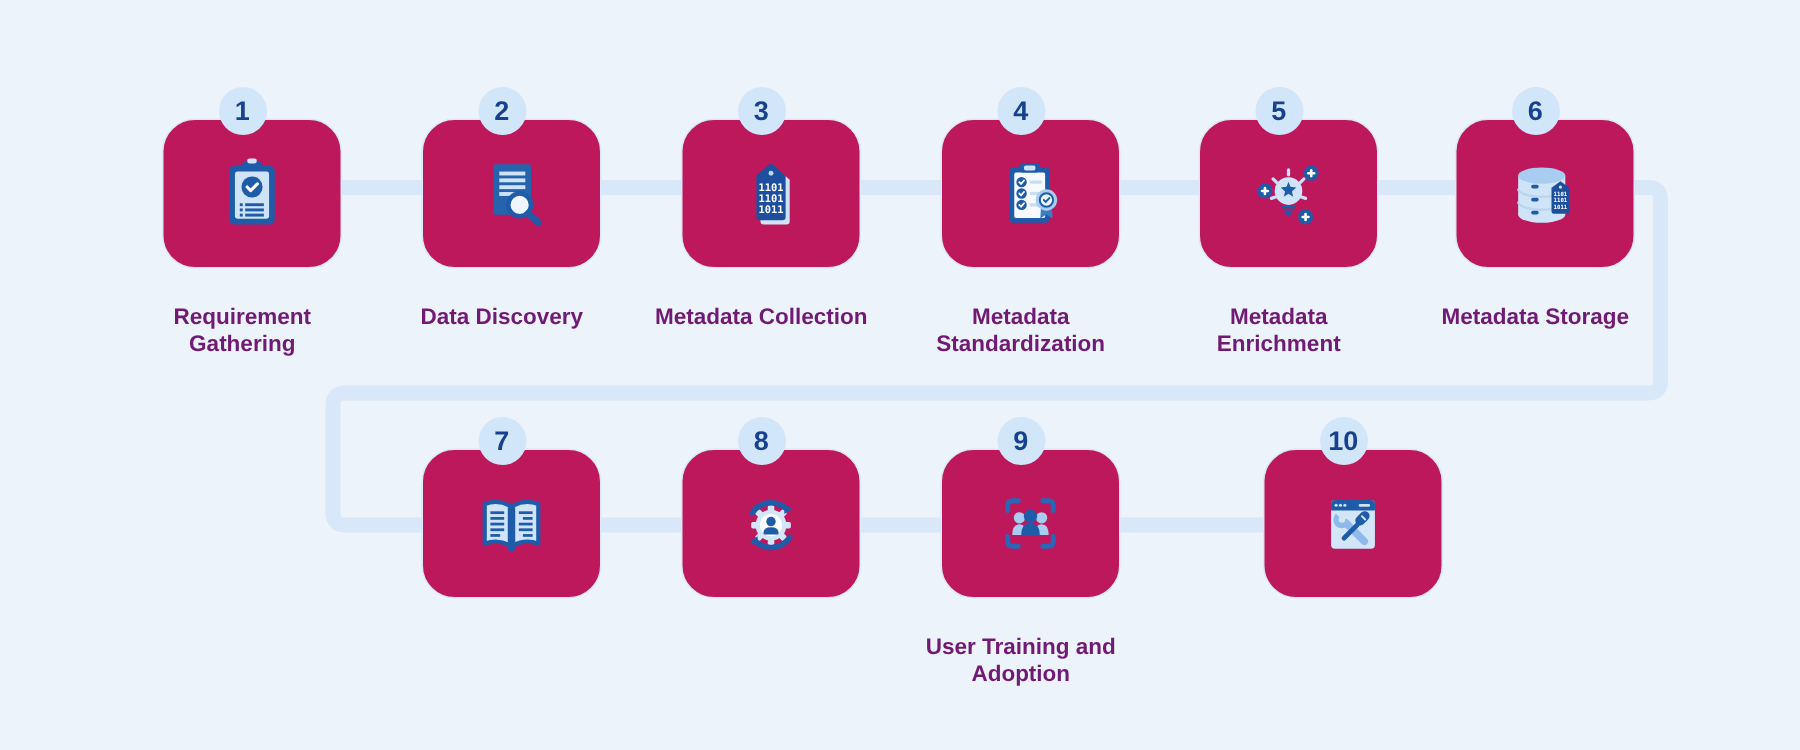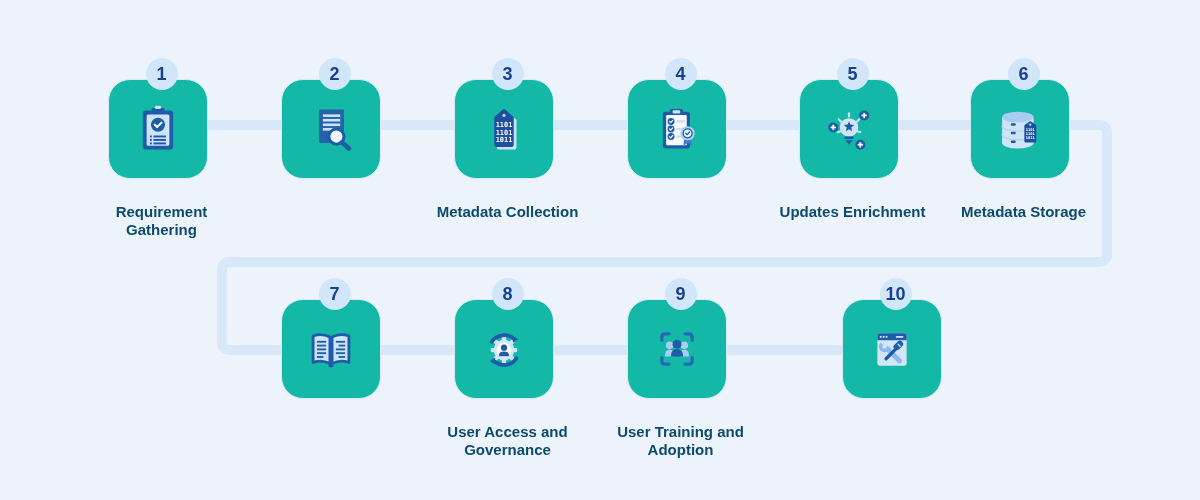--- a/index.html
+++ b/index.html
@@ -4,26 +4,26 @@
 <style>
   html,body{margin:0;padding:0;}
   body{font-family:"Liberation Sans",sans-serif;}
   .canvas{position:relative;width:1200px;height:500px;background:#edf3fa;overflow:hidden;}
   .connector-svg{position:absolute;left:0;top:0;width:1200px;height:500px;z-index:0;}
   .step{position:absolute;width:107px;z-index:1;}
   .badge{position:absolute;top:-21px;left:50%;transform:translateX(-50%);
          width:32px;height:32px;border-radius:50%;background:#d2e6f9;
          display:flex;align-items:center;justify-content:center;
          font-weight:bold;font-size:18px;color:#17418f;z-index:3;}
-  .card{box-sizing:border-box;width:100px;height:100px;background:#14b8a6;
+  .card{box-sizing:border-box;width:120px;height:100px;background:#be185d;
         border:1.5px solid #d9e8f8;border-radius:22px;position:relative;z-index:2;
         display:flex;align-items:center;justify-content:center;}
   .label{position:absolute;top:124px;left:50%;transform:translateX(-50%);
          width:150px;text-align:center;font-weight:bold;font-size:15px;
-         line-height:1.18;color:#0c4a6e;}
+         line-height:1.18;color:#701a75;}
   .tagtext{font-family:"DejaVu Sans Mono",monospace;font-weight:bold;fill:#ffffff;}
 </style>
 </head>
 <body>
 
 <div class="canvas">
 
   <svg class="connector-svg" viewBox="0 0 1200 500">
     <path d="M 162 125 H 1099 Q 1107 125 1107 133 V 254 Q 1107 262 1099 262 H 230 Q 222 262 222 270 V 342 Q 222 350 230 350 H 852" fill="none" stroke-width="10" stroke="#d8e8f9"></path>
   </svg>
@@ -55,20 +55,21 @@
       <svg width="52" height="52" viewBox="0 0 48 48">
         <rect x="13" y="6" width="23" height="31" rx="1" fill="#2563ad"></rect>
         <rect x="16.5" y="10.5" width="16" height="2.4" fill="#cfe4f8"></rect>
         <rect x="16.5" y="14.7" width="16" height="2.4" fill="#cfe4f8"></rect>
         <rect x="16.5" y="18.9" width="16" height="2.4" fill="#cfe4f8"></rect>
         <rect x="16.5" y="23.1" width="10" height="2.4" fill="#cfe4f8"></rect>
         <circle cx="29" cy="31" r="7" fill="#eef5fd" stroke="#1e5ba9" stroke-width="2.8"></circle>
         <path d="M34.3 36.3 L40.5 42" stroke="#1e5ba9" stroke-width="4.2" stroke-linecap="round"></path>
       </svg>
     </div>
+    <div class="label">Data Discovery</div>
   </div>
 
   <div class="step" style="left:454px;top:79px;">
     <div class="badge">3</div>
     <div class="card">
       <svg width="52" height="52" viewBox="0 0 48 48">
         <path d="M17.5 15.5 L25 9 Q26.5 7.7 28 9 L35.5 15.5 L35.5 41 Q35.5 43 33.5 43 L19.5 43 Q17.5 43 17.5 41 Z" fill="#cfe4f8"></path>
         <path d="M15 13 L22.5 6.5 Q24 5.2 25.5 6.5 L33 13 L33 38.5 Q33 40.5 31 40.5 L17 40.5 Q15 40.5 15 38.5 Z" fill="#1d4f9e"></path>
         <circle cx="24" cy="11.5" r="1.5" fill="#bcd7f2"></circle>
         <text class="tagtext" x="24" y="22.5" font-size="6.4" text-anchor="middle">1101</text>
@@ -96,20 +97,21 @@
         <rect x="23.5" y="16" width="7.5" height="2" fill="#c9ddf4"></rect>
         <rect x="23.5" y="23" width="7.5" height="2" fill="#c9ddf4"></rect>
         <rect x="23.5" y="30" width="5.5" height="2" fill="#c9ddf4"></rect>
         <path d="M30.5 31.5 L30 39.5 L33.8 36.8 L37.6 39.5 L37.1 31.5 Z" fill="#3b7cc4"></path>
         <circle cx="33.8" cy="28" r="6.6" fill="#a9cdf0"></circle>
         <circle cx="33.8" cy="28" r="4.7" fill="#1e5ba9"></circle>
         <circle cx="33.8" cy="28" r="3.5" fill="#eaf3fc"></circle>
         <path d="M32.2 28 l1.2 1.2 L35.6 26.8" stroke="#1e5ba9" stroke-width="1.2" fill="none" stroke-linecap="round"></path>
       </svg>
     </div>
+    <div class="label">Metadata Standardization</div>
   </div>
 
   <div class="step" style="left:799px;top:79px;">
     <div class="badge">5</div>
     <div class="card">
       <svg width="52" height="52" viewBox="0 0 48 48">
         <g stroke="#c9e0f7" stroke-width="2" stroke-linecap="round">
           <path d="M24 9.5 V12.5"></path>
             <path d="M14.5 15 L16.8 17.3"></path>
             <path d="M33.5 15 L31.2 17.3"></path>
@@ -126,21 +128,21 @@
             <rect x="37.2" y="8.9" width="1.6" height="5.2" rx="0.8" fill="#fff"></rect>
           <circle cx="9.5" cy="22.5" r="4.6" fill="#1e5ba9"></circle>
           <rect x="6.9" y="21.7" width="5.2" height="1.6" rx="0.8" fill="#fff"></rect>
             <rect x="8.7" y="19.9" width="1.6" height="5.2" rx="0.8" fill="#fff"></rect>
           <circle cx="34.5" cy="38.5" r="4.6" fill="#1e5ba9"></circle>
           <rect x="31.9" y="37.7" width="5.2" height="1.6" rx="0.8" fill="#fff"></rect>
             <rect x="33.7" y="35.9" width="1.6" height="5.2" rx="0.8" fill="#fff"></rect>
         </g>
       </svg>
     </div>
-    <div class="label">Updates Enrichment</div>
+    <div class="label">Metadata Enrichment</div>
   </div>
 
   <div class="step" style="left:970px;top:79px;">
     <div class="badge">6</div>
     <div class="card">
       <svg width="52" height="52" viewBox="0 0 48 48">
         <rect x="7.5" y="13" width="29" height="24" fill="#cfe4f8"></rect>
         <ellipse cx="22" cy="37" rx="14.5" ry="5" fill="#cfe4f8"></ellipse>
         <ellipse cx="22" cy="13" rx="14.5" ry="5" fill="#a9cdf0"></ellipse>
         <path d="M7.5 21 a14.5 5 0 0 0 29 0" fill="none" stroke="#b9d6f1" stroke-width="1.4"></path>
@@ -205,21 +207,20 @@
         </g>
         <circle cx="24" cy="25" r="6.8" fill="#fdfeff"></circle>
         <circle cx="24" cy="22.8" r="2.9" fill="#1e5ba9"></circle>
         <path d="M19.3 29.8 Q19.3 26.3 24 26.3 Q28.7 26.3 28.7 29.8 Q28.7 30.8 27.7 30.8 L20.3 30.8 Q19.3 30.8 19.3 29.8 Z" fill="#1e5ba9"></path>
         <path d="M12.5 17.5 A13.8 13.8 0 0 1 33 14.5" fill="none" stroke="#1e5ba9" stroke-width="3.4" stroke-linecap="round"></path>
         <polygon points="31.8,11.8 37.2,14.8 32.3,18.2" fill="#1e5ba9"></polygon>
         <path d="M35.5 32.5 A13.8 13.8 0 0 1 15 35.5" fill="none" stroke="#1e5ba9" stroke-width="3.4" stroke-linecap="round"></path>
         <polygon points="16.2,38.2 10.8,35.2 15.7,31.8" fill="#1e5ba9"></polygon>
       </svg>
     </div>
-    <div class="label">User Access and Governance</div>
   </div>
 
   <div class="step" style="left:627px;top:299px;">
     <div class="badge">9</div>
     <div class="card">
       <svg width="52" height="52" viewBox="0 0 48 48">
         <g stroke="#2a66b8" stroke-width="3" fill="none" stroke-linecap="round">
           <path d="M10 16 V13 Q10 10 13 10 H16.5"></path>
           <path d="M31.5 10 H35 Q38 10 38 13 V16"></path>
           <path d="M10 32 V35 Q10 38 13 38 H16.5"></path>

